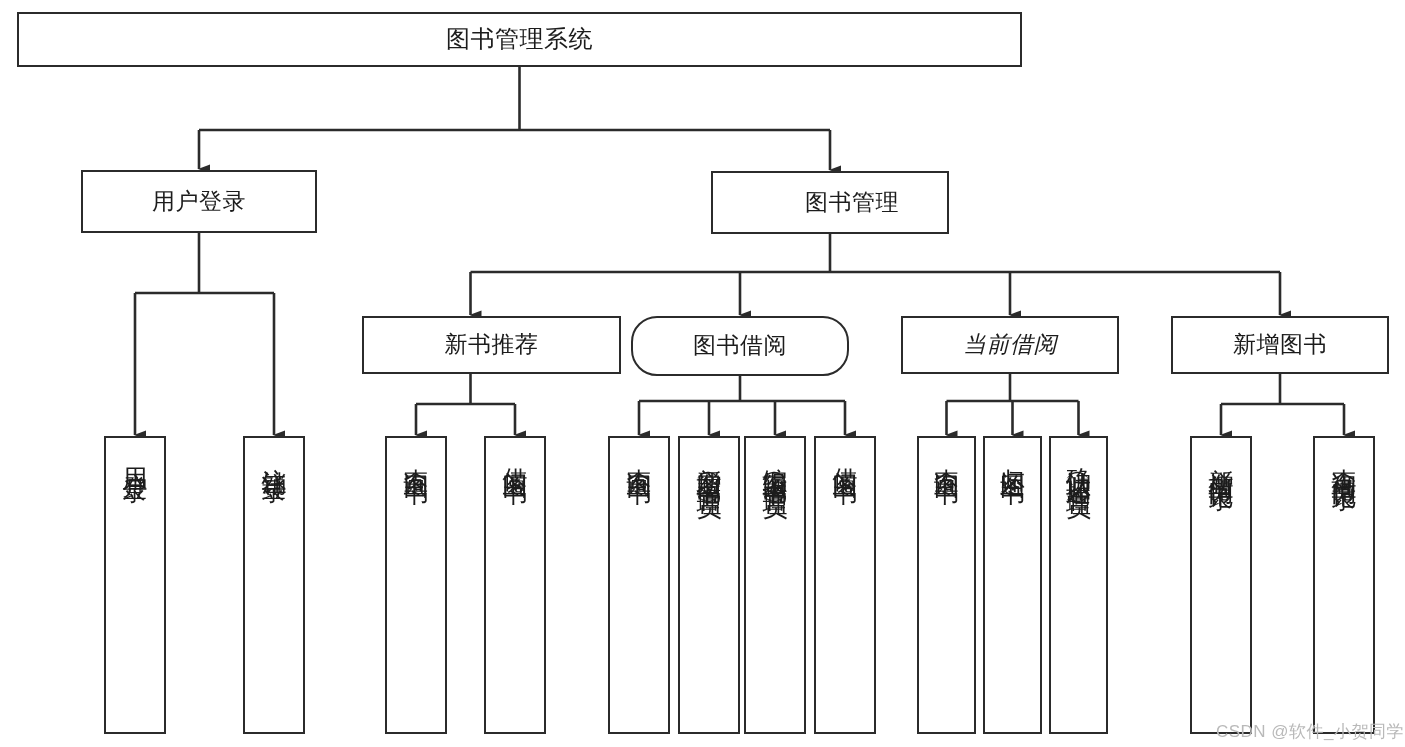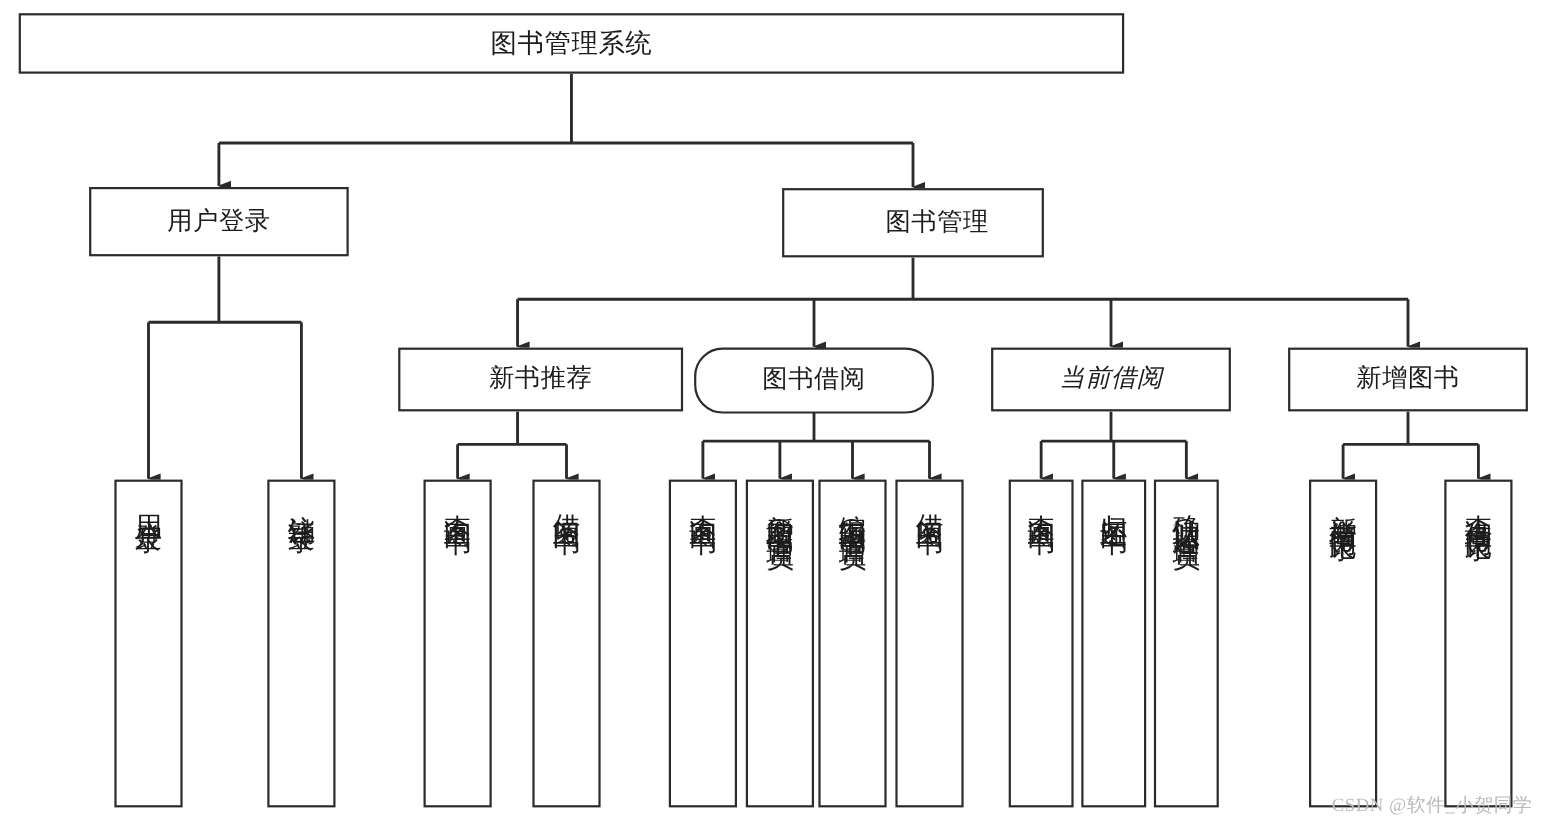--- a/index.html
+++ b/index.html
@@ -58,28 +58,28 @@
   .node.leaf .node-label {
     writing-mode: vertical-rl;
     text-orientation: upright;
     font-size: 25px;
     letter-spacing: 4px;
     white-space: nowrap;
     line-height: 1;
   }
   .watermark {
     position: absolute;
-    right: 12px;
+    right: 1px;
     bottom: 4px;
     font-size: 17px;
     color: #b9b9b9;
     letter-spacing: 0.5px;
     z-index: 5;
     white-space: nowrap;
-    font-family: Liberation Serif, serif;
+    font-family: Liberation Sans, sans-serif;
   }
 </style>
 </head>
 <body>
 
 <div id="diagram-root">
 
   <svg id="edge-layer" viewBox="0 0 1405 747" xmlns="http://www.w3.org/2000/svg">
     <defs>
       <marker id="arrowhead" markerWidth="10" markerHeight="12" refX="4.6" refY="11" orient="auto" markerUnits="userSpaceOnUse">

